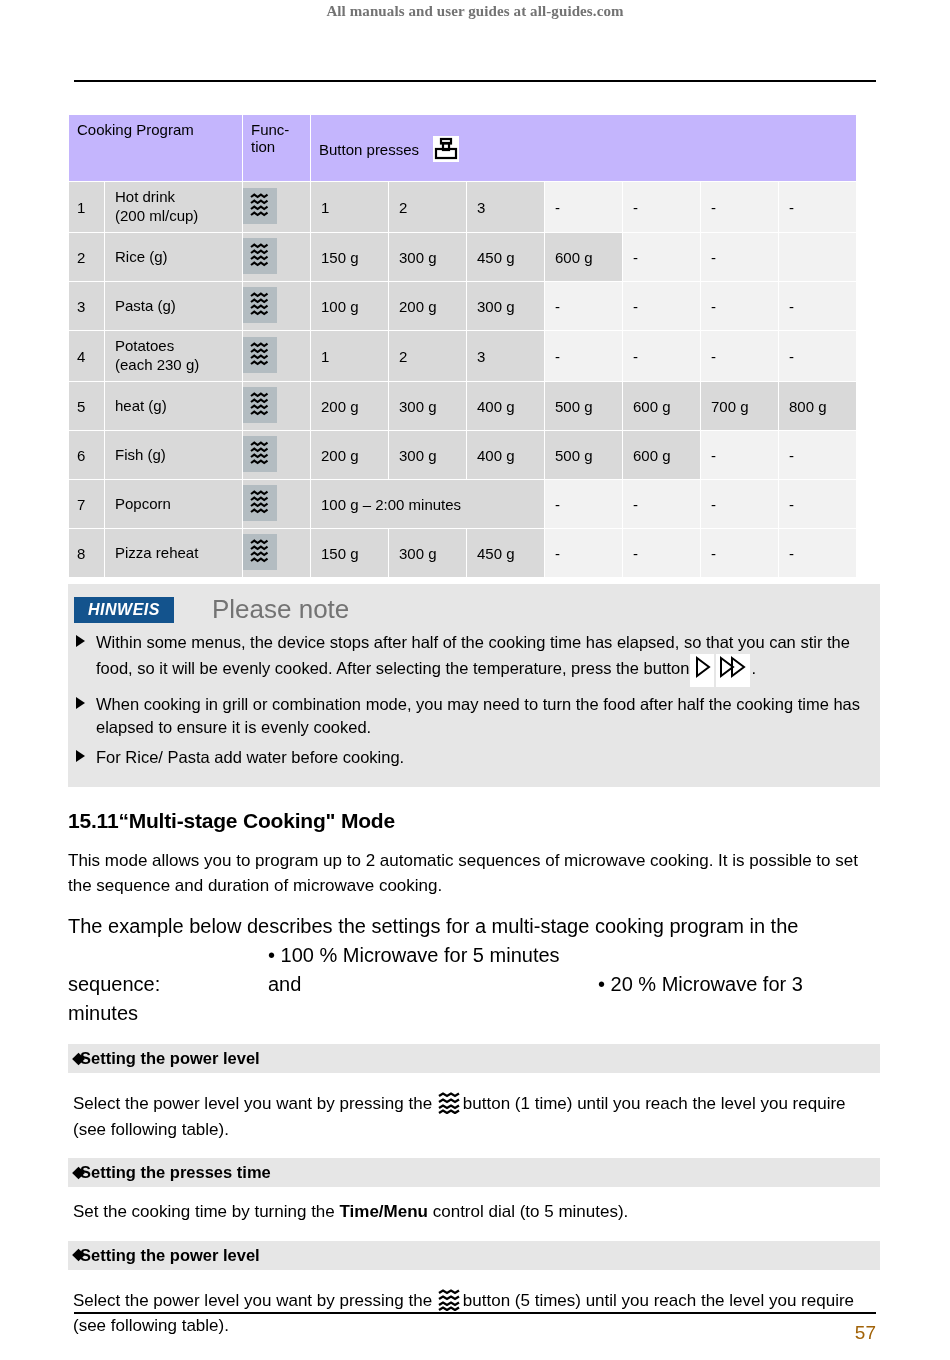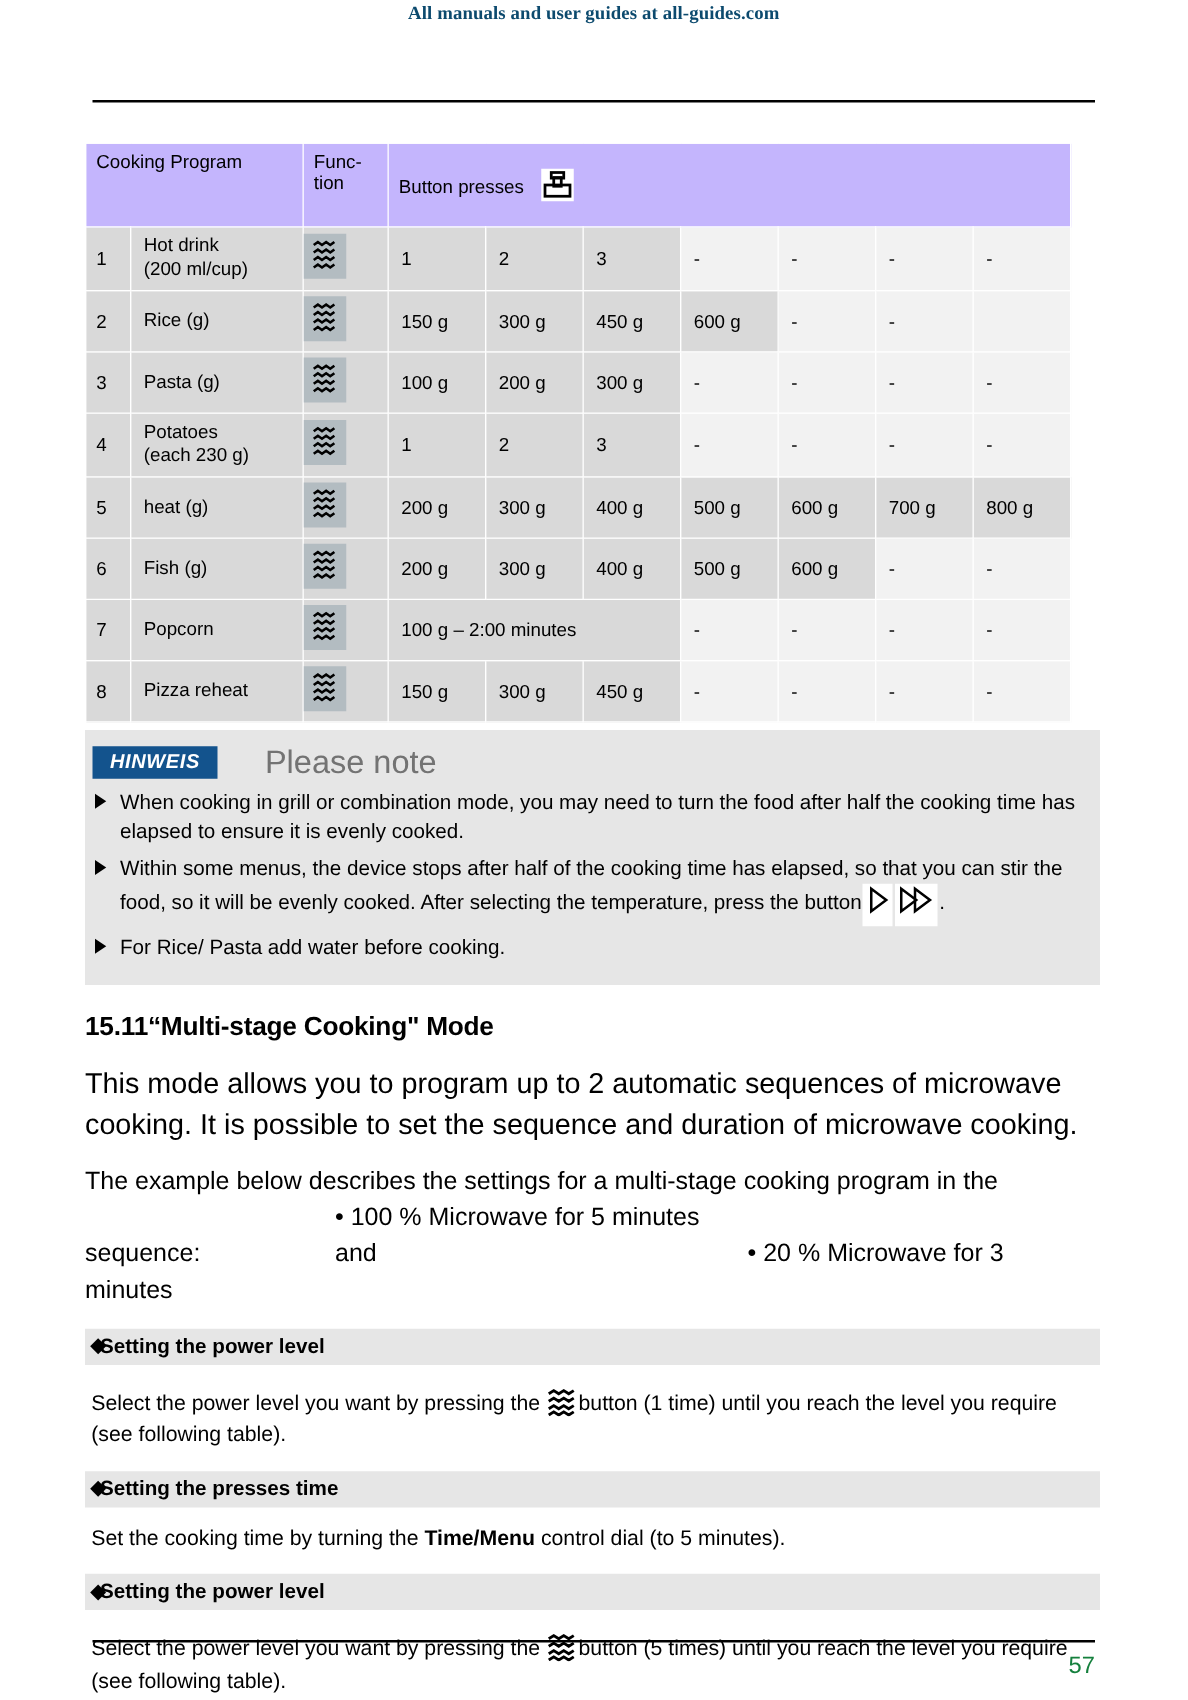--- a/index.html
+++ b/index.html
@@ -25,21 +25,21 @@
   
   .watermark {
     position: absolute;
     top: 3px;
     left: 0;
     width: 950px;
     text-align: center;
     font-family: "Liberation Serif", serif;
     font-weight: bold;
     font-size: 15px;
-    color: #0c4a6e;
+    color: #737373;
     letter-spacing: 0.1px;
   }
   .rule-top {
     position: absolute;
     left: 74px;
     top: 80px;
     width: 802px;
     height: 2px;
     background: #000;
   }
@@ -49,21 +49,21 @@
     top: 1312px;
     width: 802px;
     height: 2px;
     background: #000;
   }
   .page-number {
     position: absolute;
     right: 74px;
     top: 1322px;
     font-size: 19px;
-    color: #15803d;
+    color: #a16207;
   }
 
   
   .content {
     position: absolute;
     left: 68px;
     top: 114px;
     width: 812px;
   }
 
@@ -219,21 +219,21 @@
   }
 
   
   h2.sec {
     font-size: 21px;
     font-weight: bold;
     margin: 22px 0 0 0;
     letter-spacing: -0.2px;
   }
   p.body {
-    font-size: 23px;
+    font-size: 17px;
     line-height: 1.45;
     margin: 16px 0 0 0;
   }
   .seq-line {
     font-size: 20px;
     line-height: 1.45;
     margin: 14px 0 0 0;
   }
   .seq-a { display: inline-block; width: 200px; }
   .seq-b { display: inline-block; width: 330px; }
@@ -462,30 +462,30 @@
     </table>
 
     <div class="notebox">
       <div class="note-head">
         <span class="hinweis">HINWEIS</span>
         <span class="please-note">Please note</span>
       </div>
       <ul class="notes">
         <li>
           <span class="tri"></span>
-          <span>When cooking in grill or combination mode, you may need to turn the food after half the cooking time has elapsed to ensure it is evenly cooked.</span>
-        </li>
-        <li>
-          <span class="tri"></span>
           <span>Within some menus, the device stops after half of the cooking time has elapsed, so that you can stir the food, so it will be evenly cooked. After selecting the temperature, press the button</span><span class="btn-glyphs"><svg width="20" height="26" viewBox="0 0 20 26">
                 <polygon points="5,4 17,13 5,22" fill="none" stroke="#000" stroke-width="2"></polygon>
               </svg></span><span class="btn-glyphs"><svg width="30" height="26" viewBox="0 0 30 26">
                 <polygon points="3,4 15,13 3,22" fill="none" stroke="#000" stroke-width="2"></polygon>
                 <polygon points="14,4 26,13 14,22" fill="none" stroke="#000" stroke-width="2"></polygon>
               </svg></span><span>.</span>
+        </li>
+        <li>
+          <span class="tri"></span>
+          <span>When cooking in grill or combination mode, you may need to turn the food after half the cooking time has elapsed to ensure it is evenly cooked.</span>
         </li>
         <li>
           <span class="tri"></span>
           <span>For Rice/ Pasta add water before cooking.</span>
         </li>
       </ul>
     </div>
 
     <h2 class="sec">15.11“Multi-stage Cooking" Mode</h2>
 

